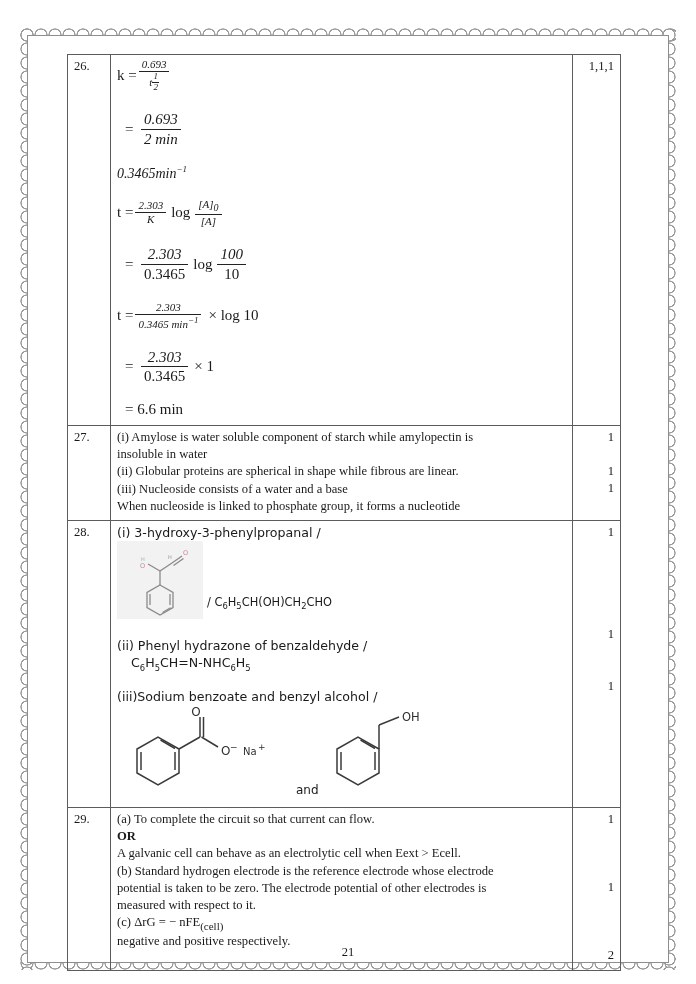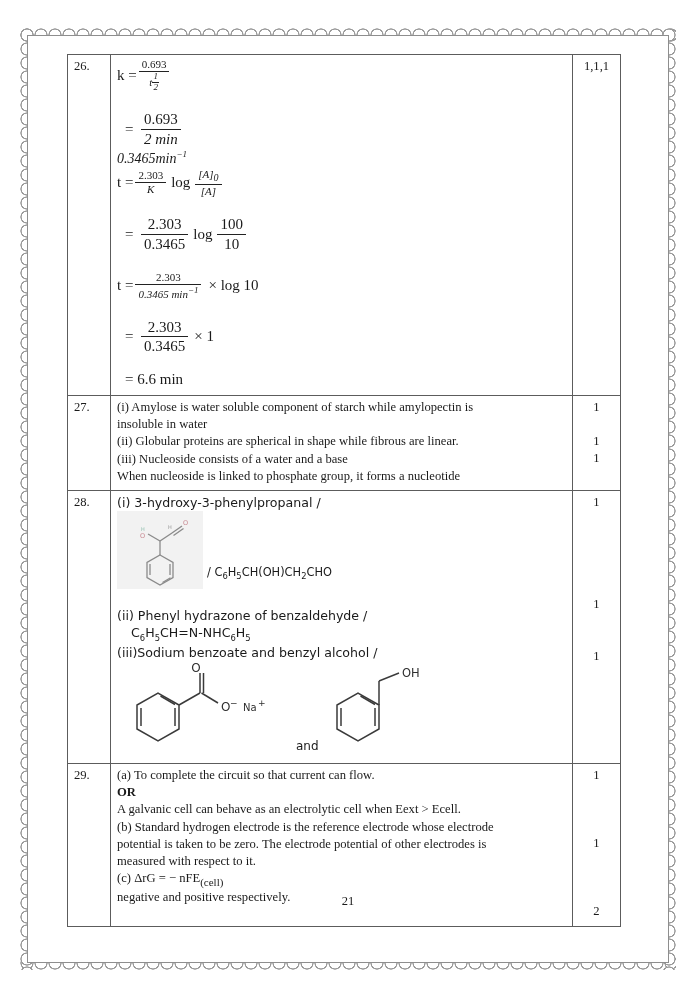--- a/index.html
+++ b/index.html
@@ -80,28 +80,28 @@
   col.c-no    { width: 43px; }
   col.c-body  { width: 462px; }
   col.c-marks { width: 48px; }
 
   td.qno {
     text-align: left;
     padding-left: 7px;
     font-size: 13px;
   }
   td.marks {
-    text-align: center;
+    text-align: right;
     padding-left: 7px;
     font-size: 13px;
   }
   .mline { line-height: 1.40; }
   .mline.sp1 { margin-top: 18px; }
   .mline.sp2 { margin-top: 14px; }
-  .mline.sp3 { }
+  .mline.sp3 { margin-top: 15px; }
 
   
   .sans {
     font-family: "DejaVu Sans", "Liberation Sans", sans-serif;
     font-size: 11.4px;
     line-height: 1.45;
     color: #1a1a1a;
   }
   .sans sub { font-size: 8.4px; }
 
@@ -110,20 +110,21 @@
     display: inline-block;
     vertical-align: middle;
     text-align: center;
     margin: 0 2px;
   }
   .frac > .num {
     display: block;
     padding: 0 3px;
     border-bottom: 1.1px solid #222;
     line-height: 1.18;
+    font-style: italic;
   }
   .frac > .den {
     display: block;
     padding: 0 3px;
     line-height: 1.2;
   }
   .eqrow {
     display: flex;
     align-items: center;
     font-size: 15px;
@@ -185,21 +186,21 @@
   .and-word {
     font-family: "DejaVu Sans", "Liberation Sans", sans-serif;
     font-size: 12px;
     padding: 0 4px 4px 4px;
   }
 
   
   .page-number {
     position: absolute;
     left: 0; right: 0;
-    top: 894px;
+    top: 945px;
     text-align: center;
     font-family: "Liberation Serif", serif;
     font-size: 12.5px;
     color: #1a1a1a;
   }
 </style>
 </head>
 <body>
 
 <div class="page">
@@ -344,21 +345,21 @@
               <text x="51" y="18" font-family="DejaVu Sans, sans-serif" font-size="5" fill="#9a9a9a">H</text>
               <text x="23" y="27" font-family="DejaVu Sans, sans-serif" font-size="6.5" fill="#c98b93">O</text>
               <text x="24" y="20" font-family="DejaVu Sans, sans-serif" font-size="5" fill="#8fbfae">H</text>
             </svg>
             <span class="struct-caption">/ C<sub>6</sub>H<sub>5</sub>CH(OH)CH<sub>2</sub>CHO</span>
           </div>
 
           <div style="margin-top:18px;">(ii) Phenyl hydrazone of benzaldehyde /</div>
           <div style="padding-left:14px;">C<sub>6</sub>H<sub>5</sub>CH=N-NHC<sub>6</sub>H<sub>5</sub></div>
 
-          <div style="">(iii)Sodium benzoate and benzyl alcohol /</div>
+          <div style="margin-top:14px;">(iii)Sodium benzoate and benzyl alcohol /</div>
 
           <div class="salts-row">
             <svg width="175" height="95" viewBox="0 0 175 95">
               <g stroke="#3a3a3a" stroke-width="1.5" fill="none">
 
                 <polygon points="62,42 62,66 41,78 20,66 20,42 41,30"></polygon>
                 <path d="M58,45 L58,63"></path>
                 <path d="M24,45 L24,63"></path>
                 <path d="M43.5,33 L58,41.5"></path>
 

